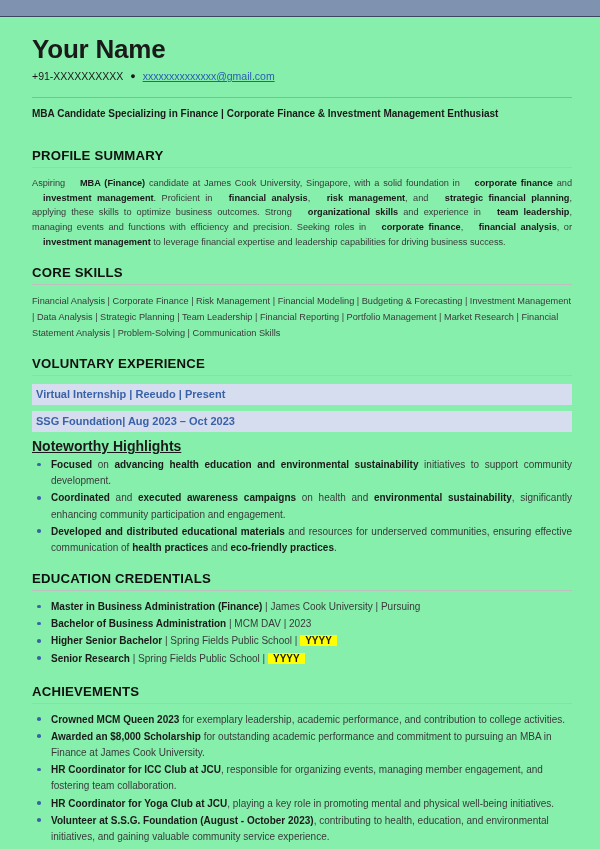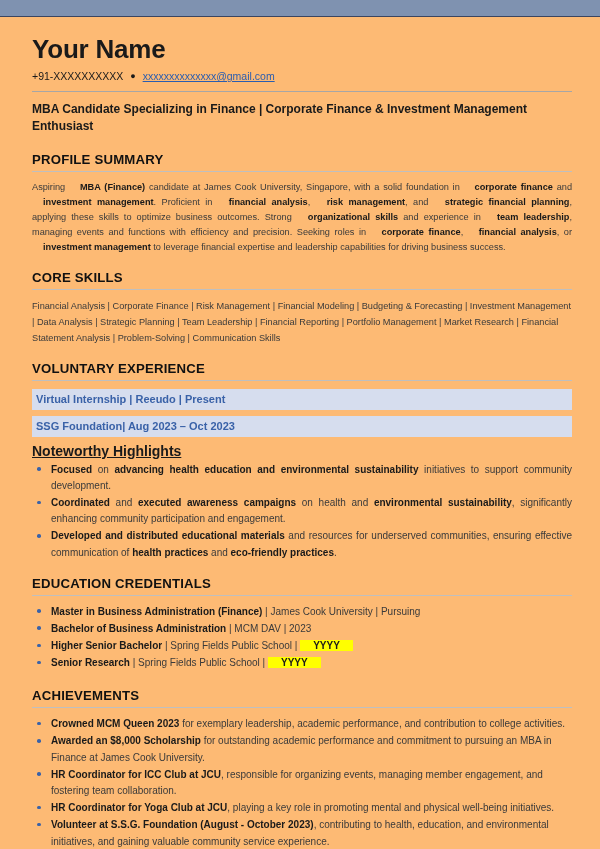--- a/index.html
+++ b/index.html
@@ -11,21 +11,21 @@
     width: 600px;
     height: 849px;
     font-family: "Liberation Sans", sans-serif;
     color: #2b2b2b;
     -webkit-font-smoothing: antialiased;
   }
   .page {
     position: relative;
     width: 600px;
     height: 849px;
-    background: #fdba74;
+    background: #86efac;
     overflow: hidden;
     box-sizing: border-box;
   }
   .top-banner {
     width: 100%;
     height: 17px;
     background: #7f92b0;
     border-bottom: 1.5px solid #3a4560;
     box-sizing: border-box;
   }
@@ -40,45 +40,45 @@
     font-weight: bold;
     letter-spacing: -0.2px;
     color: #1a1a1a;
     line-height: 1.12;
     margin: 0 0 6px 0;
   }
   .contact-line {
     font-size: 10.5px;
     color: #1a1a1a;
     line-height: 1.3;
-    margin-bottom: 7px;
+    margin-bottom: 13px;
     white-space: nowrap;
   }
   .contact-sep {
     display: inline-block;
     margin: 0 4px;
     font-size: 9px;
     vertical-align: middle;
   }
   .email-link {
     color: #2a5db0;
     text-decoration: underline;
     word-break: break-all;
   }
   .header-rule {
     height: 0;
     border-top: 1.6px solid #a6a6a6;
     margin: 2px 0 9px 0;
   }
   .tagline {
-    font-size: 12px;
+    font-size: 10px;
     font-weight: bold;
     color: #1a1a1a;
     line-height: 1.4;
-    margin-bottom: 18px;
+    margin-bottom: 27px;
   }
 
   
   .section { margin-bottom: 2px; }
   .section-title {
     font-size: 13.2px;
     font-weight: bold;
     letter-spacing: 0.2px;
     color: #111111;
     line-height: 1.2;
@@ -150,21 +150,21 @@
   ul.bullets > li b { color: #1a1a1a; font-weight: bold; text-align: right; }
   ul.justified > li { text-align: justify; }
 
   .edu-list > li { margin-bottom: 1.5px; line-height: 1.6; }
   .ach-list > li { margin-bottom: 1.5px; }
 
   .hl-yellow {
     background: #ffff00;
     color: #1a1a1a;
     font-weight: bold;
-    padding: 0 13px;
+    padding: 0 5px;
   }
   .gap-md { height: 13px; }
   .gap-lg { height: 15px; }
 </style>
 </head>
 <body>
 
 <div class="page">
 
   <div class="top-banner"></div>

